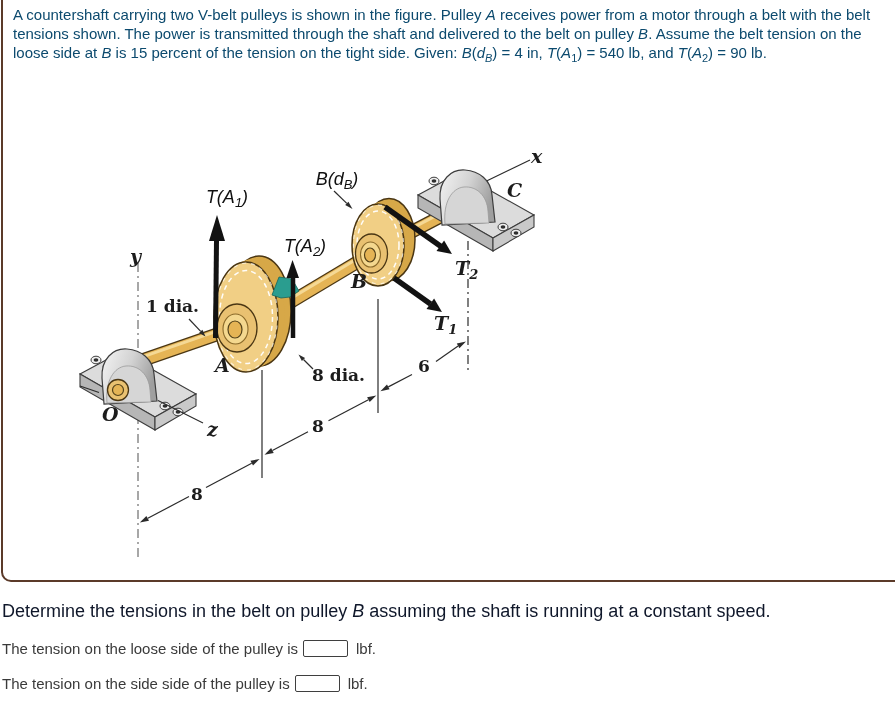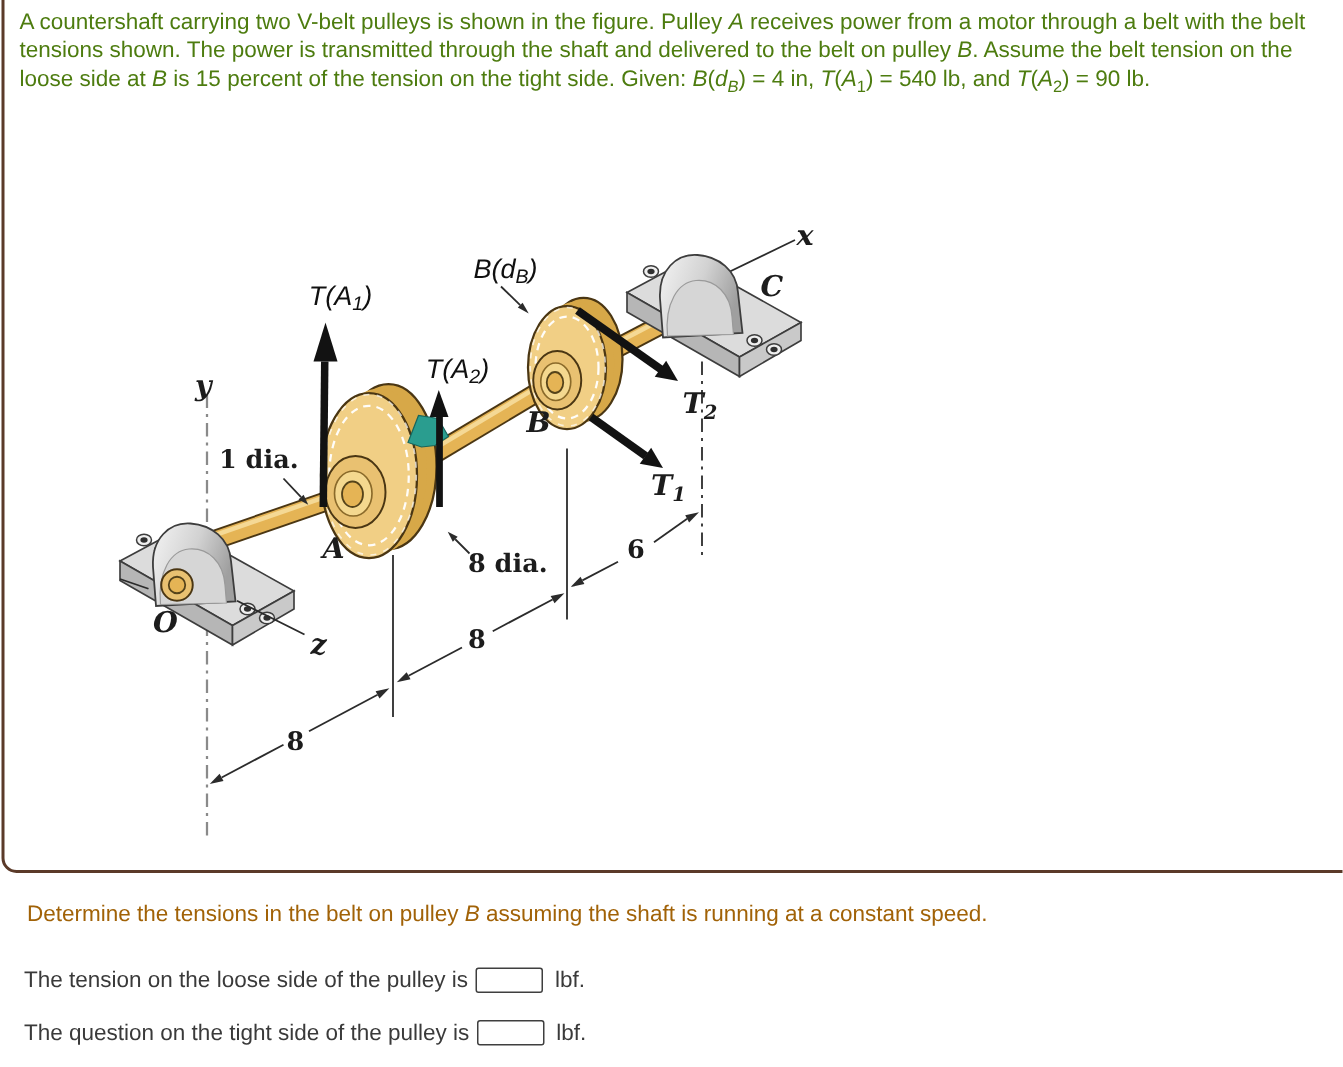--- a/index.html
+++ b/index.html
@@ -17,26 +17,26 @@
   *{box-sizing:border-box}
   html,body{margin:0;padding:0}
   body{
     width:895px;height:711px;overflow:hidden;background:#fff;position:relative;
     font-family:"Liberation Sans",sans-serif;color:var(--text);
   }
   .panel{
     position:absolute;left:1px;top:-16px;width:1402px;height:598px;
     border:2px solid var(--panel-border);border-radius:10px;background:#fff;
   }
-  .question{margin:19px 0 0 10px;width:878px;font-size:15px;line-height:19px;color:#4d7c0f}
+  .question{margin:19px 0 0 10px;width:878px;font-size:15px;line-height:19px;color:#0c4a6e}
   .question i{font-style:italic}
   .question sub{font-size:11px}
   .figure-wrap{position:absolute;left:60px;top:140px;width:520px;height:430px}
-  .prompt{position:absolute;left:18px;top:601px;font-size:15px;color:#a16207}
-  .answer-row{position:absolute;left:16px;height:22px;display:flex;align-items:flex-end;font-size:15px;color:#3a3a3a}
+  .prompt{position:absolute;left:2px;top:601px;font-size:18px;color:#0f172a}
+  .answer-row{position:absolute;left:2px;height:22px;display:flex;align-items:flex-start;font-size:15px;color:#3a3a3a}
   .row-loose{top:640px}
   .row-tight{top:675px}
   input.answer{
     width:45px;height:17px;border:1.5px solid #3f3f3f;border-radius:2px;
     margin:0 8px 0 5px;font-size:13px;padding:0 3px;background:#fff;
   }
   
   .dashdot-gray{stroke:#8a8a8a;stroke-width:1.5;fill:none;stroke-dasharray:9 4 2 4}
   .dashdot-dark{stroke:#3c3c3c;stroke-width:1.3;fill:none;stroke-dasharray:9 4 2 4}
   .thin{stroke:var(--line);stroke-width:1.2;fill:none}
@@ -244,16 +244,16 @@
 
 <div class="prompt">Determine the tensions in the belt on pulley <i>B</i> assuming the shaft is running at a constant speed.</div>
 
 <div class="answer-row row-loose">
   <span>The tension on the loose side of the pulley is</span>
   <input class="answer" type="text" value="" style="">
   <span>lbf.</span>
 </div>
 
 <div class="answer-row row-tight">
-  <span>The question on the tight side of the pulley is</span>
+  <span>The tension on the side side of the pulley is</span>
   <input class="answer" type="text" value="" style="">
   <span>lbf.</span>
 </div>
 
 </body></html>

